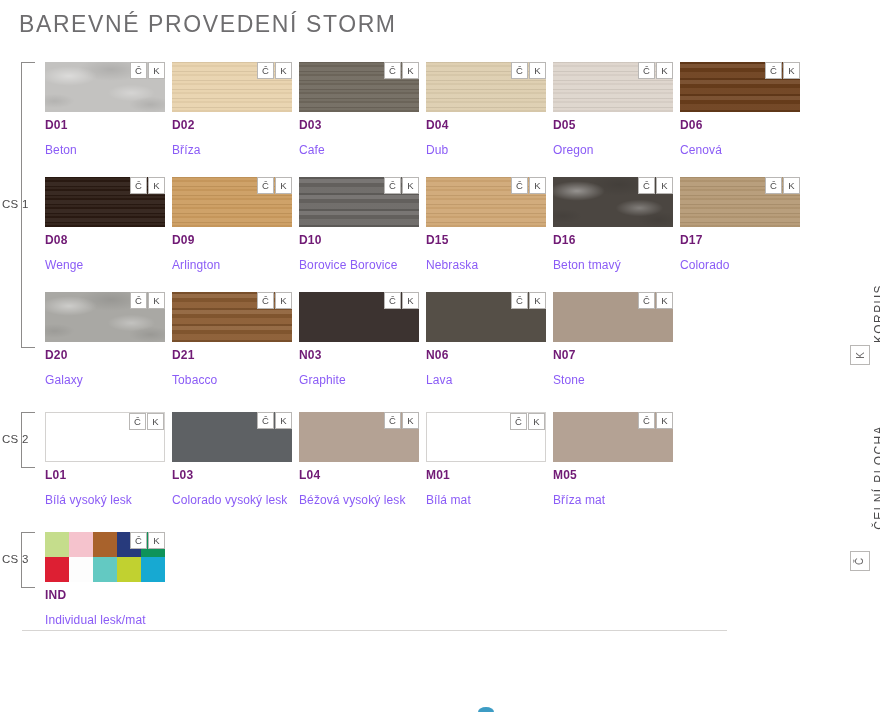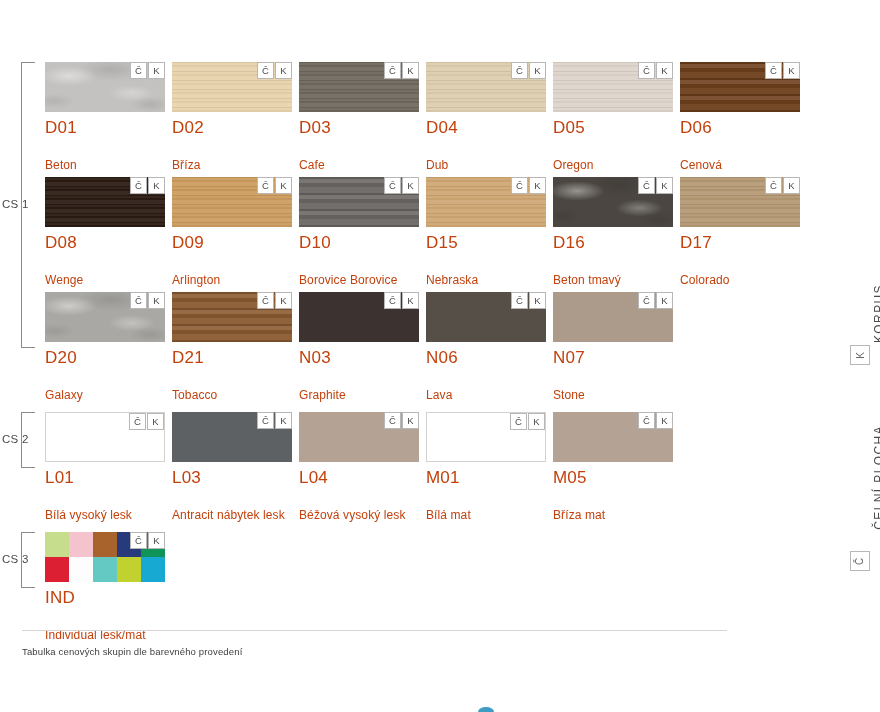--- a/index.html
+++ b/index.html
@@ -106,29 +106,29 @@
     font-size: 9.5px;
     color: #4d4c4d;
     display: flex;
     align-items: center;
     justify-content: center;
     line-height: 1;
   }
 
   .code {
     margin-top: 6px;
-    font-size: 17px;
-    font-weight: normal;
-    color: #c2410c;
+    font-size: 12px;
+    font-weight: bold;
+    color: #701a75;
     letter-spacing: .2px;
   }
   .name {
-    margin-top: 20px;
+    margin-top: 11px;
     font-size: 12px;
-    color: #c2410c;
+    color: #8b5cf6;
     letter-spacing: .1px;
     white-space: nowrap;
   }
 
   
   .multi {
     position: absolute; inset: 0;
     display: grid;
     grid-template-columns: repeat(5, 1fr);
     grid-template-rows: repeat(2, 1fr);
@@ -184,20 +184,21 @@
     width: 16px; height: 5px;
     border-radius: 50% 50% 0 0 / 100% 100% 0 0;
     background: #3d9cc4;
   }
 </style>
 </head>
 <body>
 
 <div class="page">
 
+  <div class="title">BAREVNÉ PROVEDENÍ STORM</div>
 
   <div id="groups-root">
       <div class="group" style="left: 0px; top: 62px;">
         <div class="bracket" style="left: 21px; height: 286px;"></div>
         <div class="bracket-label" style="left: 2px; top: 136px;">CS 1</div>
         <div class="grid">
           <div class="swatch-cell" style="left: 0px; top: 0px;">
             <div class="chip">
               <div class="chip-fill grain-stone" style="background: rgb(195, 194, 192);"></div>
               <div class="badges">
@@ -403,21 +404,21 @@
           </div>
           <div class="swatch-cell" style="left: 127px; top: 0px;">
             <div class="chip">
               <div class="chip-fill grain-none" style="background: rgb(94, 97, 100);"></div>
               <div class="badges">
                 <div class="badge">Č</div>
                 <div class="badge">K</div>
               </div>
             </div>
             <div class="code">L03</div>
-            <div class="name">Antracit nábytek lesk</div>
+            <div class="name">Colorado vysoký lesk</div>
           </div>
           <div class="swatch-cell" style="left: 254px; top: 0px;">
             <div class="chip">
               <div class="chip-fill grain-none" style="background: rgb(180, 162, 148);"></div>
               <div class="badges">
                 <div class="badge">Č</div>
                 <div class="badge">K</div>
               </div>
             </div>
             <div class="code">L04</div>
@@ -472,21 +473,20 @@
             </div>
             <div class="code">IND</div>
             <div class="name">Individual lesk/mat</div>
           </div>
         </div>
       </div>
     </div>
 
   <div class="footer">
     <div class="footer-rule"></div>
-    <div class="footer-title">Tabulka cenových skupin dle barevného provedení</div>
     <div id="footer-lines">
       </div>
   </div>
 
   <div class="side">
     <div class="side-label" style="top:284px;">KORPUS</div>
     <div class="side-badge" style="top:345px;">
       <span>K</span>
     </div>
     <div class="side-label" style="top:425px;">ČELNÍ PLOCHA</div>

